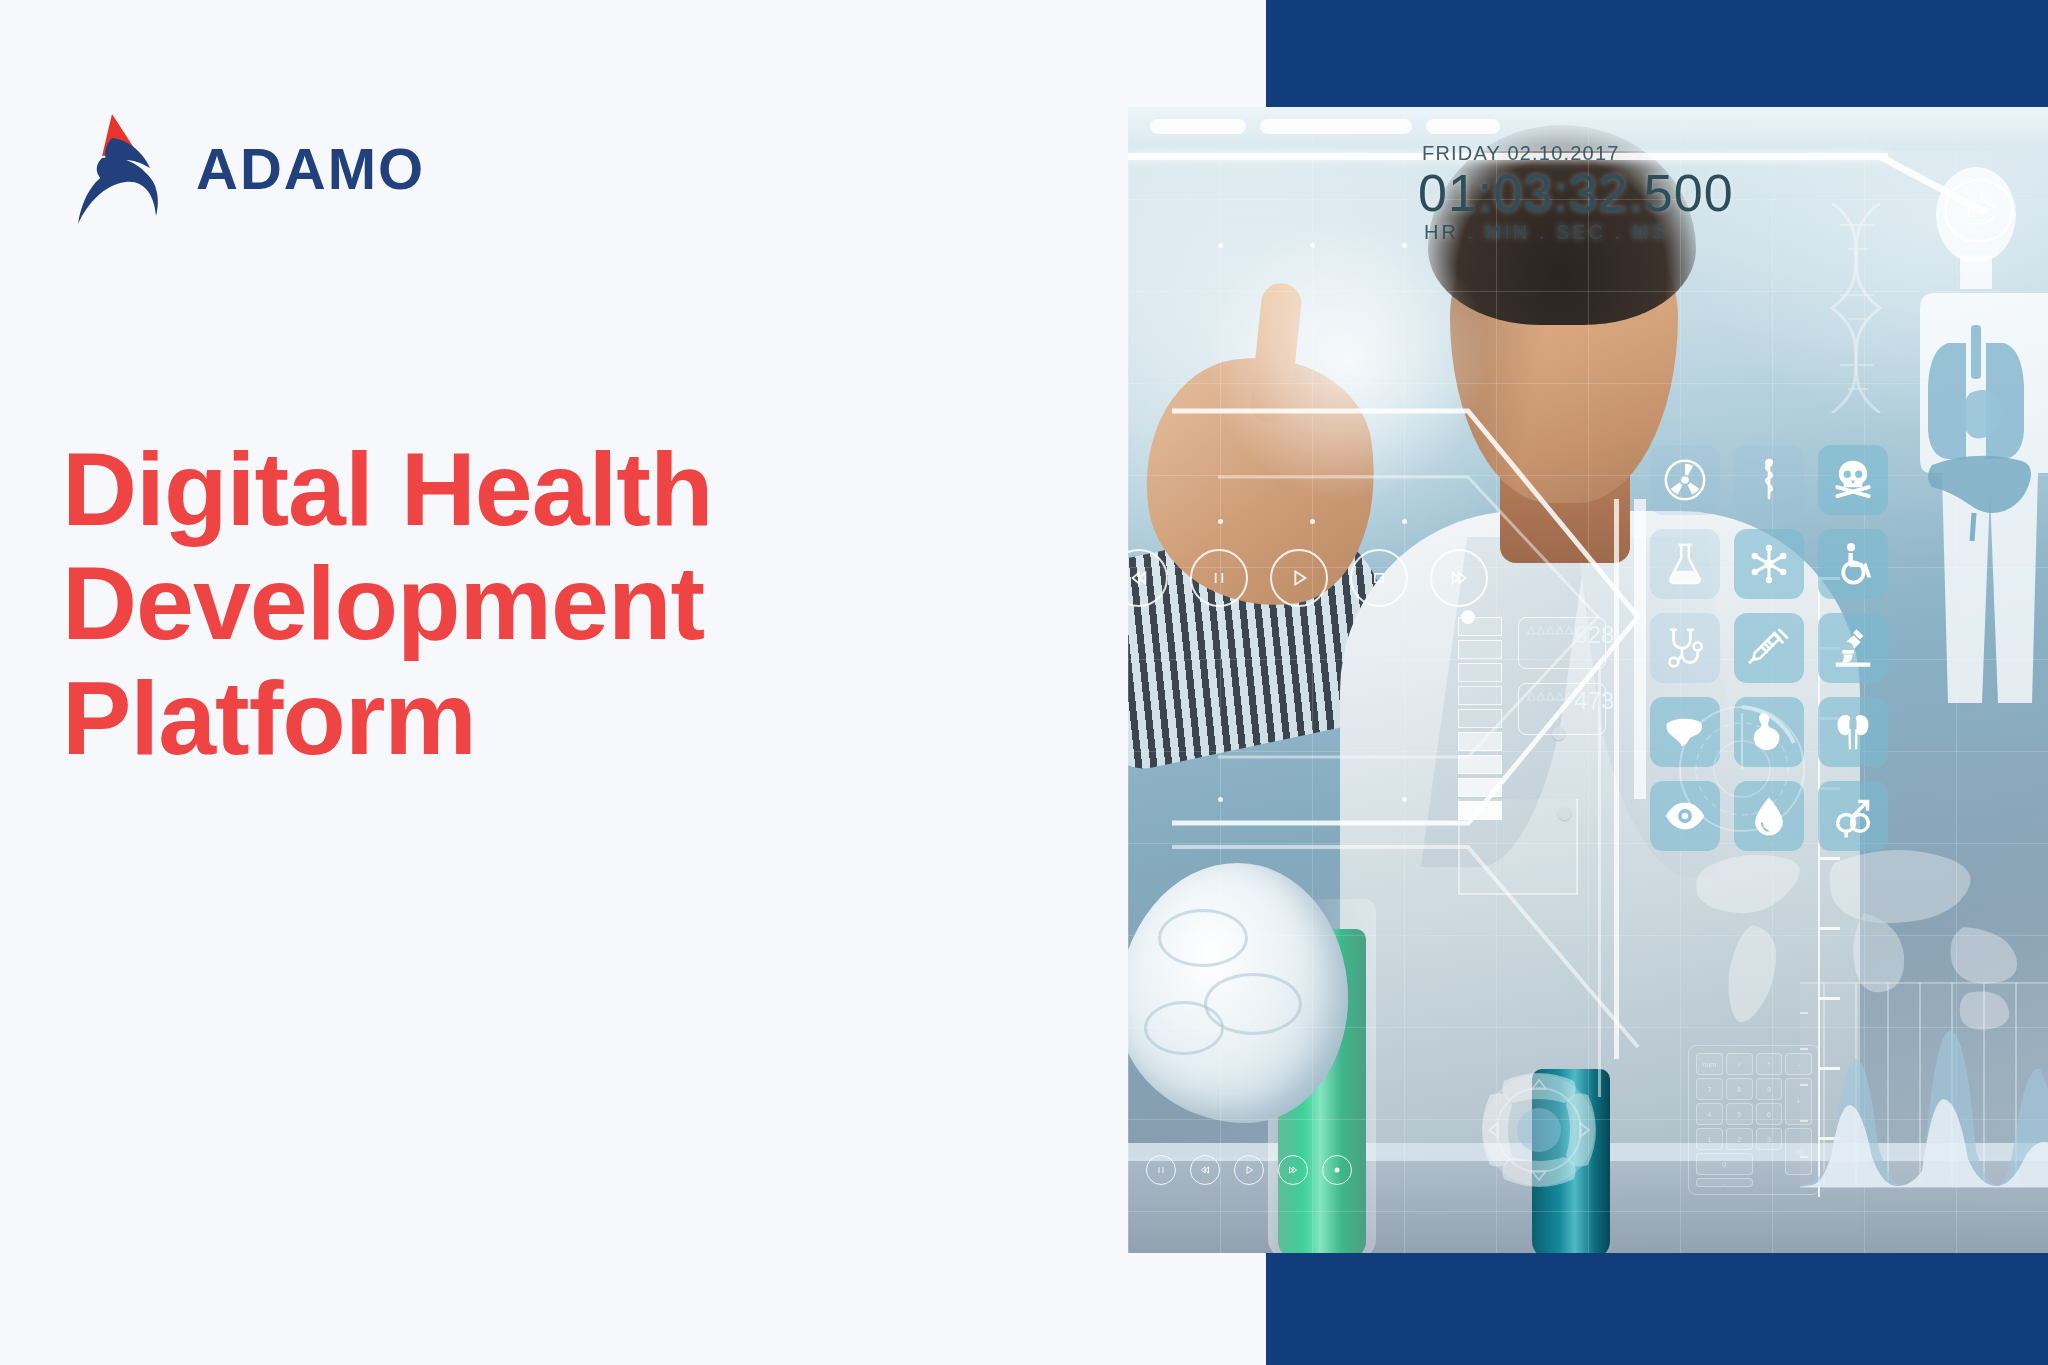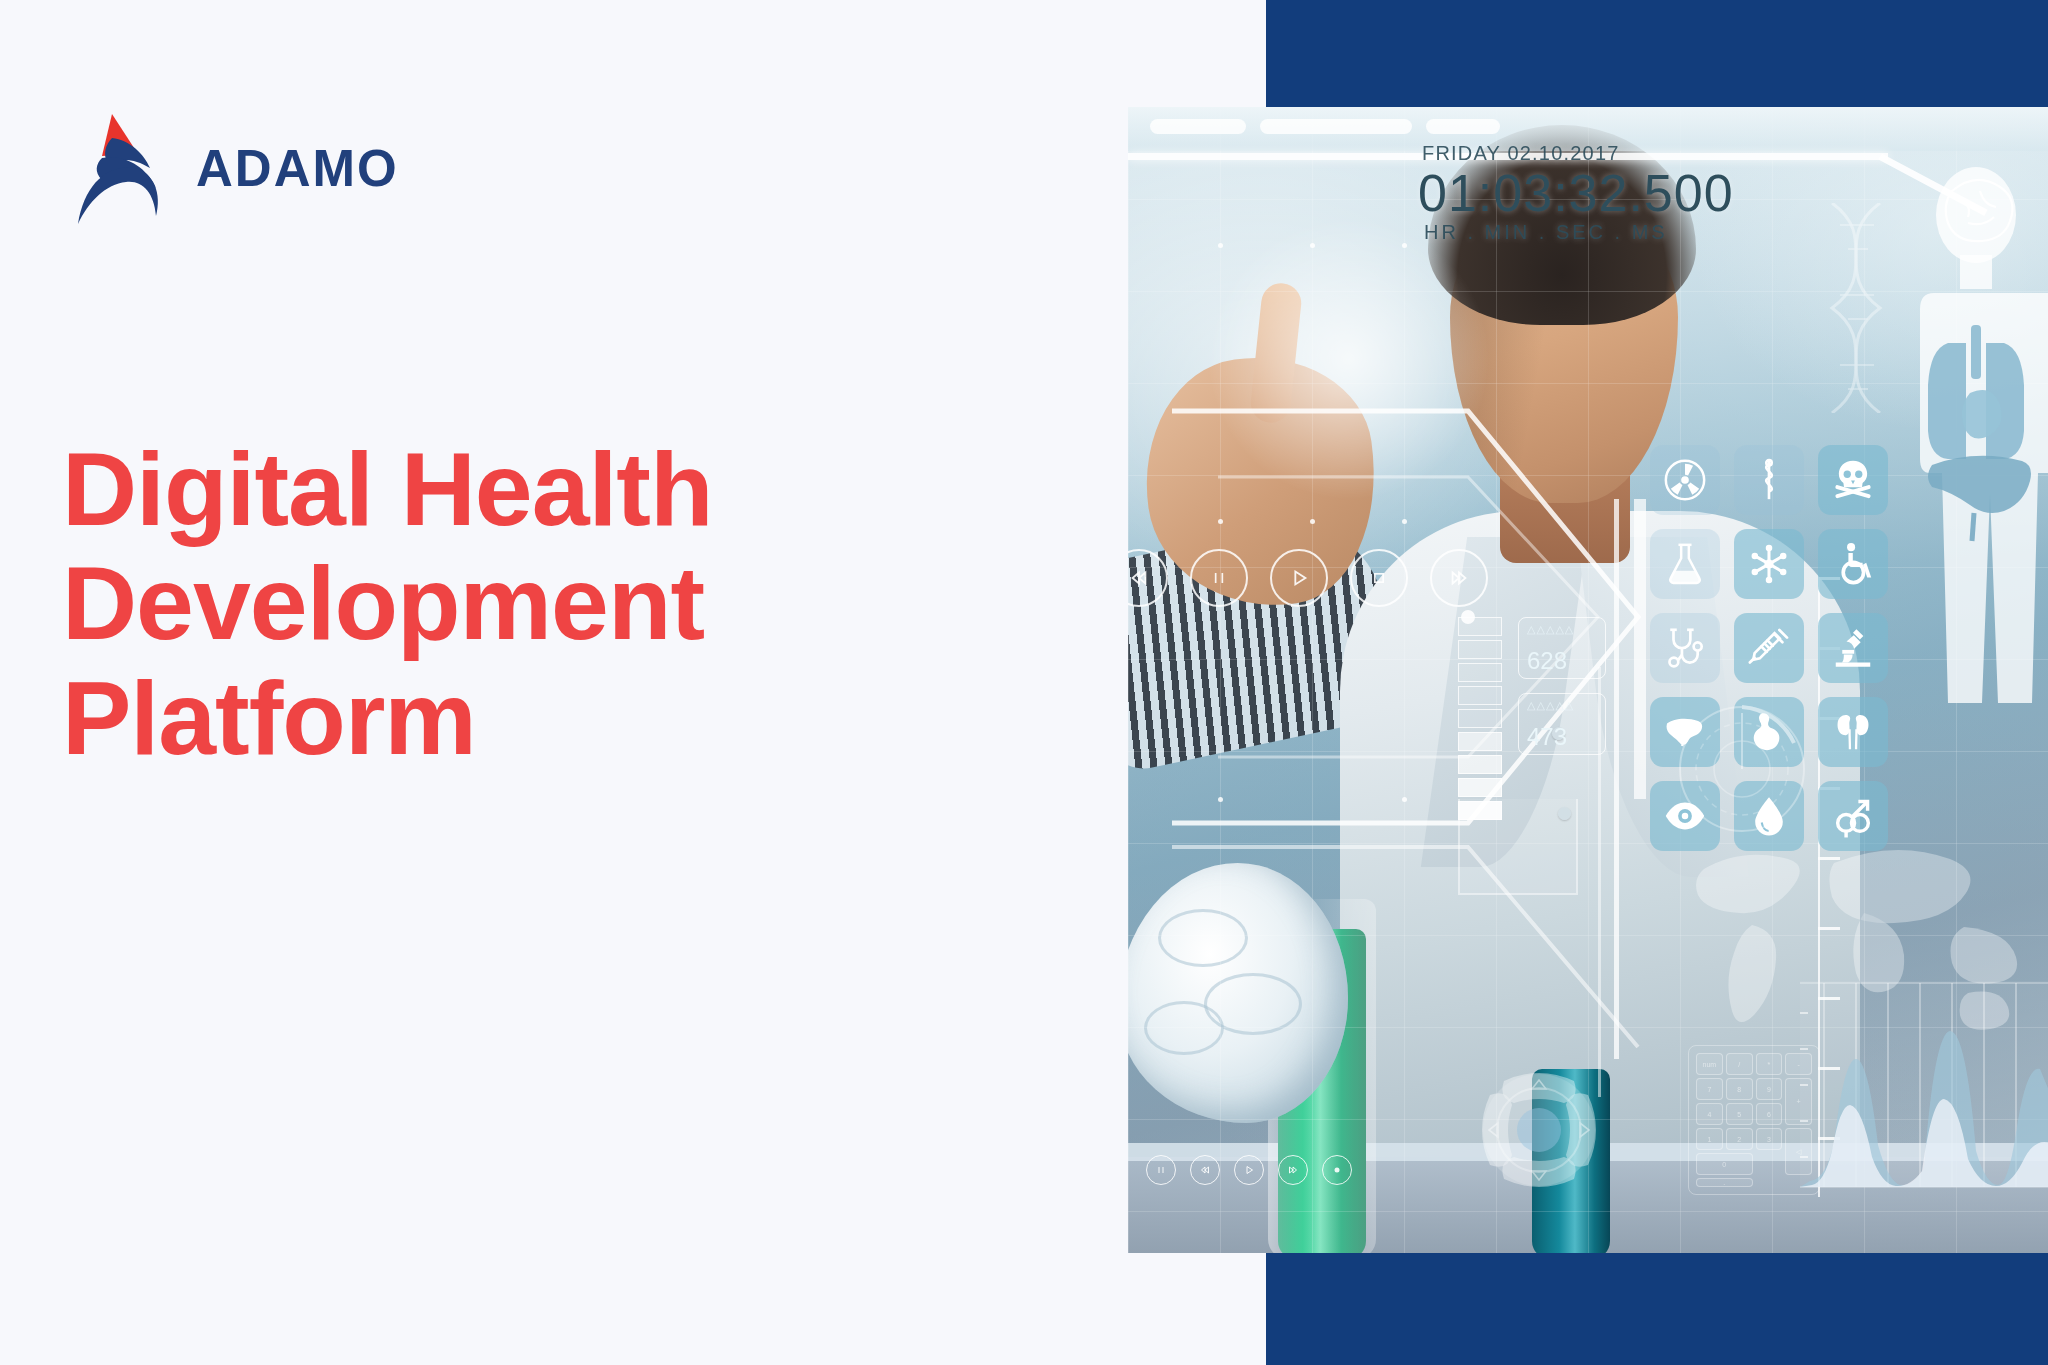--- a/index.html
+++ b/index.html
@@ -16,21 +16,21 @@
     background:#123d7c;
   }
 
   
   #left-col{ position:absolute; left:0; top:0; width:1130px; height:1365px; }
 
   #logo{ position:absolute; left:68px; top:110px; display:flex; align-items:center; gap:24px; }
   #logo-mark{ width:104px; height:118px; position:relative; }
   #logo-words{ display:flex; flex-direction:column; line-height:0.97; }
   #logo-words .l1{
-    font-size:51px; font-weight:bold; color:#21407c; letter-spacing:2.0px;
+    font-size:58px; font-weight:bold; color:#21407c; letter-spacing:2.0px;
   }
   #logo-words .l2{
     font-size:45px; font-weight:bold; color:#21407c; letter-spacing:6.5px;
   }
 
   #headline{
     position:absolute; left:62px; top:432px; width:1030px;
     color:#ef4444; font-size:104px; font-weight:bold;
     line-height:1.10; letter-spacing:-1px;
   }
@@ -218,23 +218,23 @@
 
   
   #meter{ position:absolute; left:330px; top:510px; }
   .meter-col{
     width:44px; display:flex; flex-direction:column; gap:4px;
   }
   .meter-seg{
     height:19px; border:1.5px solid rgba(255,255,255,.75);
   }
   .readout{
-    width:88px; height:62px; border:1.6px solid rgba(255,255,255,.75);
+    width:88px; height:52px; border:1.6px solid rgba(255,255,255,.75);
     border-radius:8px; padding:5px 8px; color:#eaf6fa;
-    display:flex; flex-direction:column; justify-content:space-between;
+    display:flex; flex-direction:row; justify-content:space-between;
   }
   .readout .ticks{ font-size:11px; letter-spacing:1px; opacity:.8; }
   .readout .val{ font-size:24px; line-height:1; }
 
   .vline{
     position:absolute; background:rgba(255,255,255,.85);
   }
   .ruler{
     position:absolute; left:690px; top:470px; width:2px; height:620px;
     background:rgba(255,255,255,.8);

